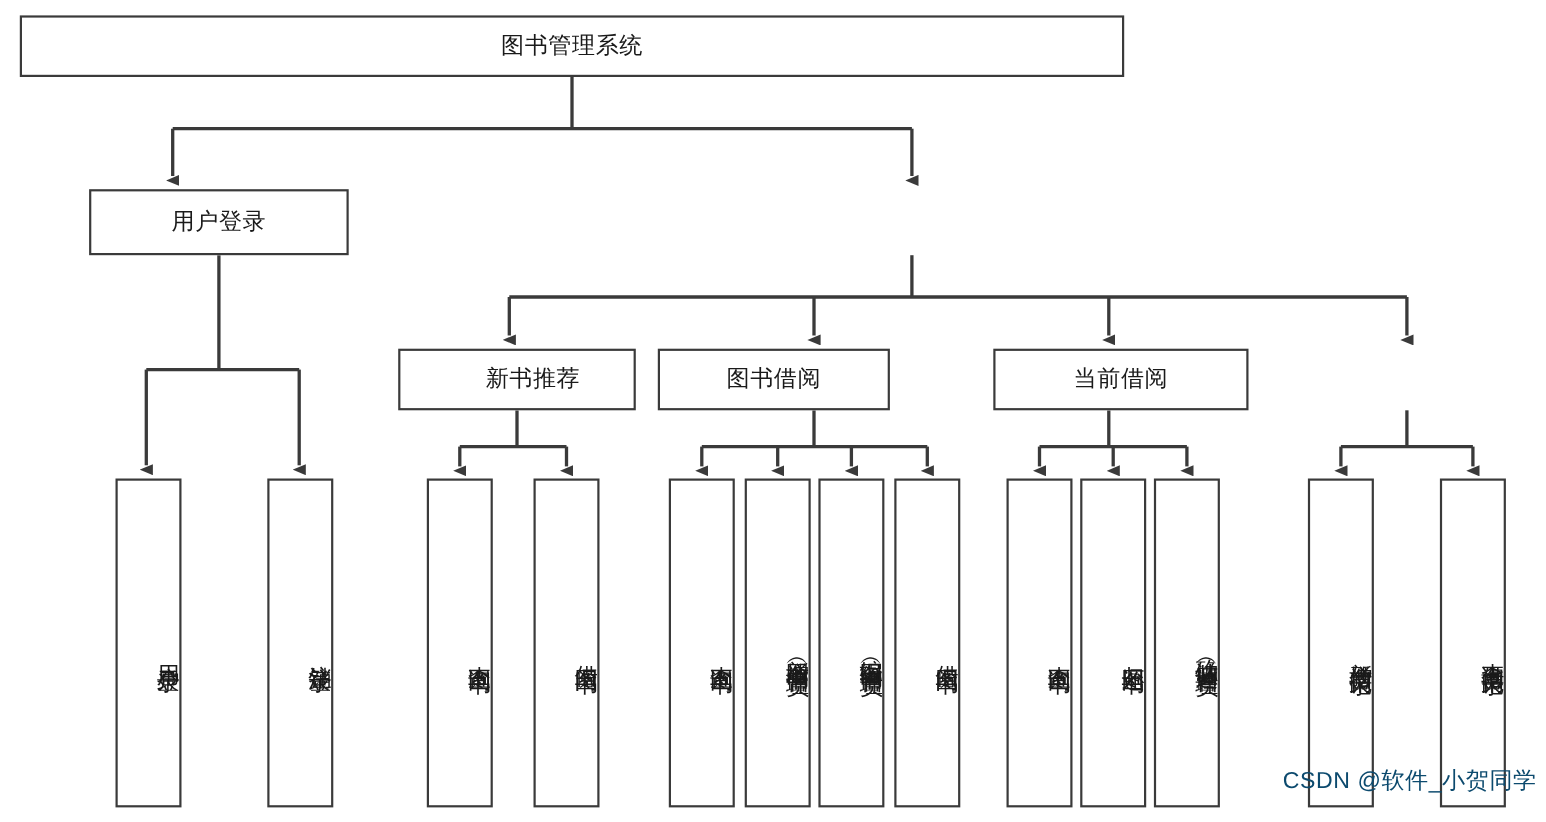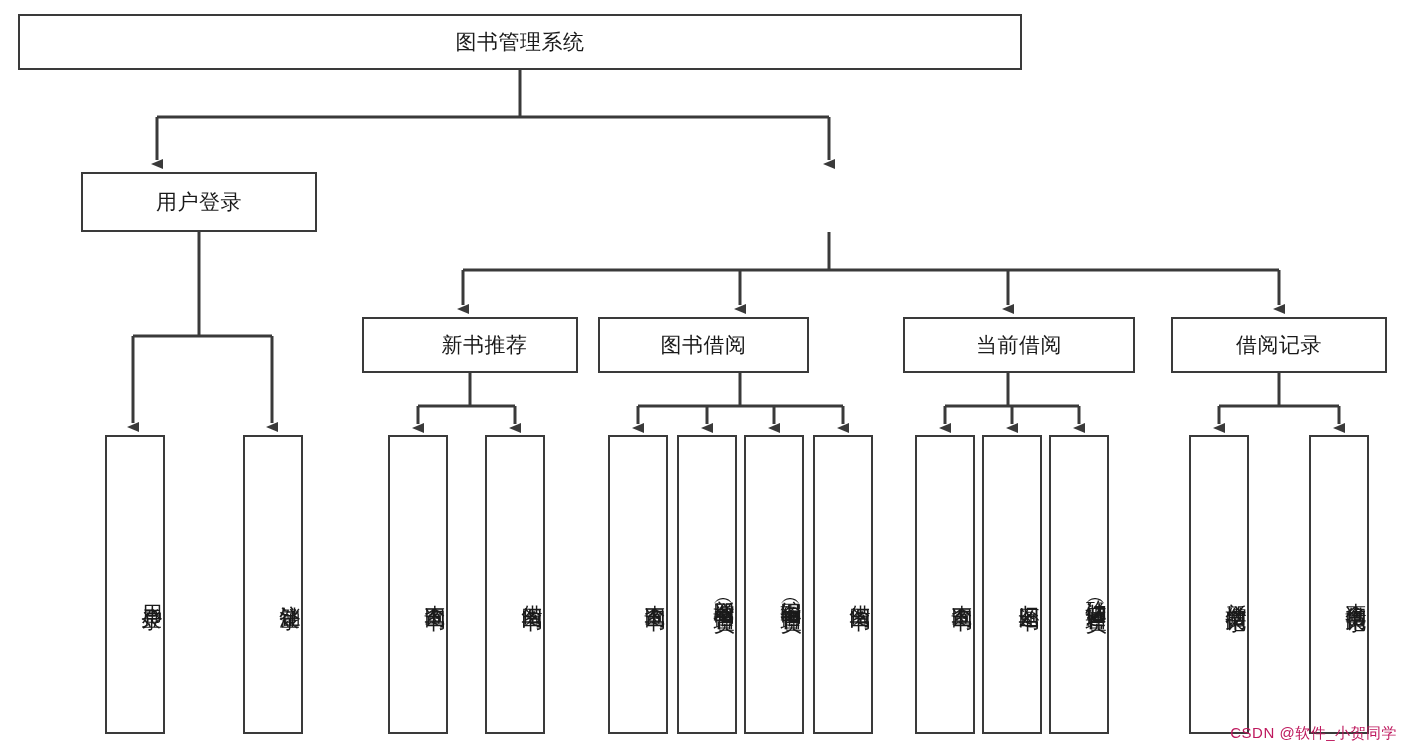--- a/index.html
+++ b/index.html
@@ -51,23 +51,23 @@
     padding-top: 14px;
     line-height: 1.0;
   }
   .node-v span {
     writing-mode: vertical-rl;
     text-orientation: upright;
   }
   #watermark {
     position: absolute;
     right: 8px;
-    bottom: 4px;
-    font-size: 15px;
-    color: #be185d;
+    bottom: 24px;
+    font-size: 21px;
+    color: #0c4a6e;
     letter-spacing: 0.5px;
     white-space: nowrap;
   }
 </style>
 </head>
 <body>
 
 <div id="diagram-root">
 
   <svg id="edges-layer" viewBox="0 0 1405 747">
@@ -130,23 +130,20 @@
 
   <div class="node node-h" style="left:362px; top:317px; width:216px; height:56px;padding-left:29px;">
     <span>新书推荐</span>
   </div>
   <div class="node node-h" style="left:598px; top:317px; width:211px; height:56px;">
     <span>图书借阅</span>
   </div>
   <div class="node node-h" style="left:903px; top:317px; width:232px; height:56px;text-align:center;">
     <span>当前借阅</span>
   </div>
-  <div class="node node-h" style="left:1171px; top:317px; width:216px; height:56px;">
-    <span>借阅记录</span>
-  </div>
 
   <div class="node node-v" style="left:105px; top:435px; width:60px; height:299px;">
     <span>用户登录</span>
   </div>
   <div class="node node-v" style="left:243px; top:435px; width:60px; height:299px;">
     <span>注销登录</span>
   </div>
   <div class="node node-v" style="left:388px; top:435px; width:60px; height:299px;">
     <span>查询图书</span>
   </div>

